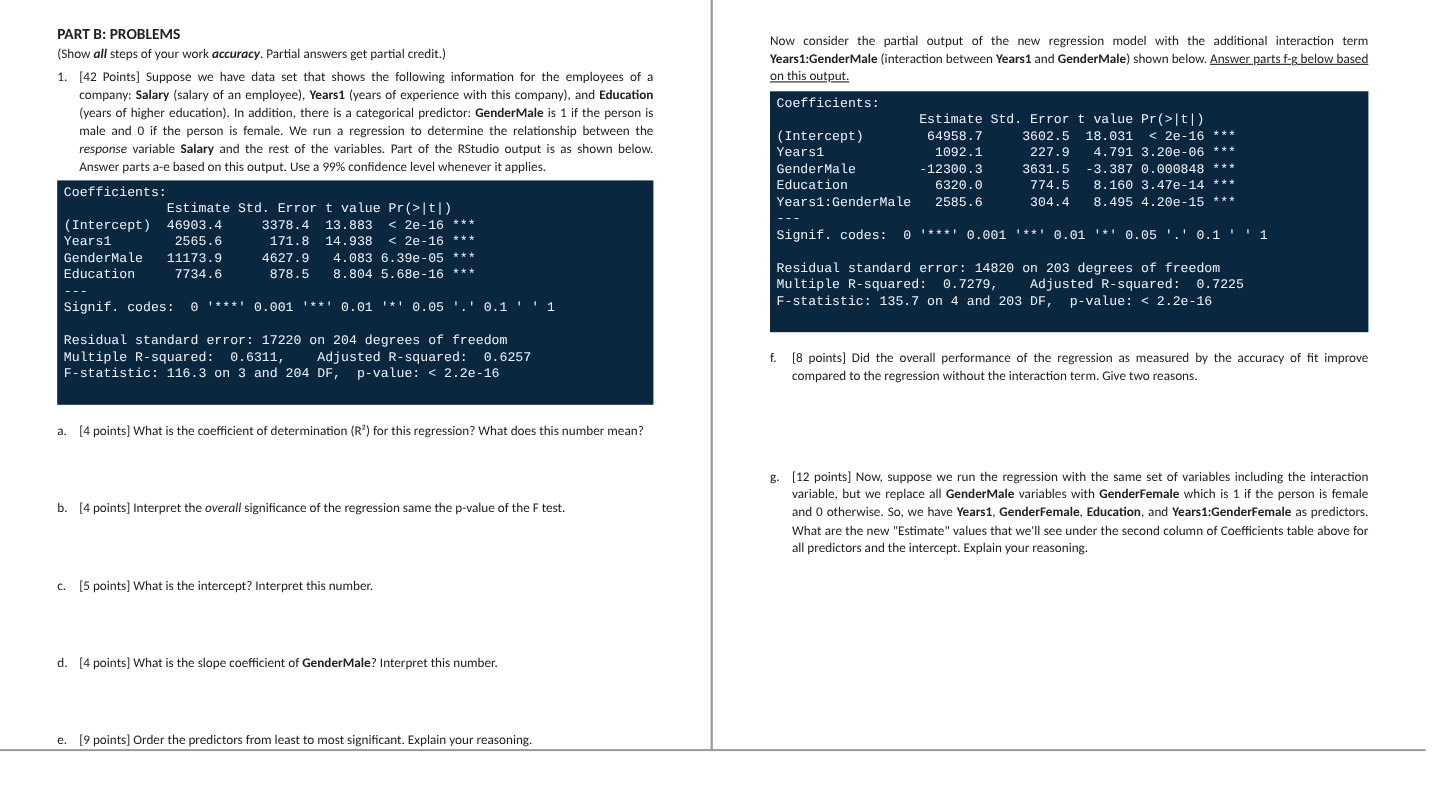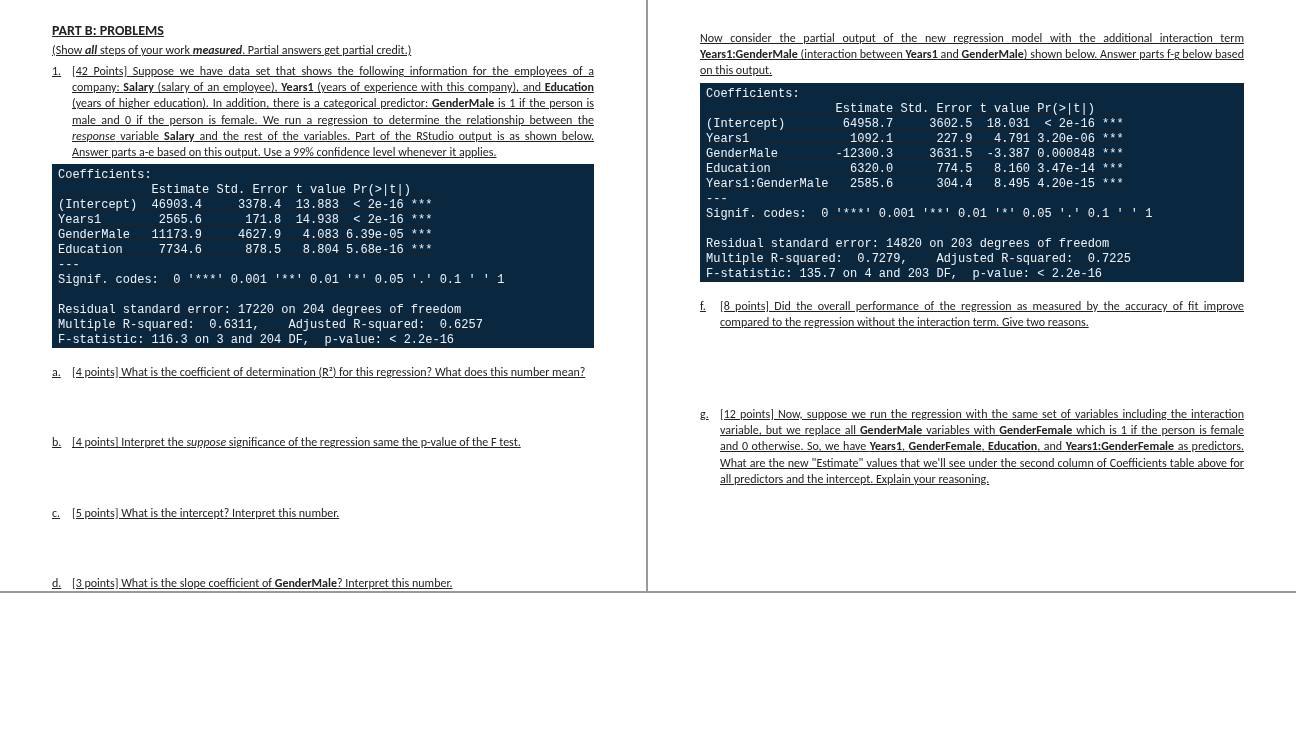--- a/index.html
+++ b/index.html
@@ -7,22 +7,21 @@
     padding: 0;
     font-family: "Calibri", "Arial", sans-serif;
     font-size: 12px;
     color: #222;
     background: #fff;
     width: 1305px;
   }
   .page-wrap {
     display: flex;
     width: 1305px;
-    height: 593px;
-    text-decoration: underline;
+    height: 683px;
   }
   .col {
     width: 648px;
     padding: 18px 52px 18px 52px;
     box-sizing: border-box;
     border-right: 2px solid #999;
     border-bottom: 2px solid #999;
   }
   .col.right { border-right: none; }
   h2.section-heading {
@@ -54,39 +53,39 @@
   .sub-q .sq-letter {
     width: 20px;
     flex: 0 0 20px;
   }
   .sub-q .sq-body { flex: 1; text-align: justify; }
   .r-output {
     background: #0a2740;
     color: #eef3f7;
     font-family: "Consolas","Courier New",monospace;
     font-size: 12px;
-    padding: 4px 6px 0 6px;
+    padding: 4px 6px 20px 6px;
     white-space: pre;
     line-height: 1.25;
     margin: 4px 0 6px 0;
   }
   .underline { text-decoration: underline; }
   .justify { text-align: justify; }
   .para { margin-bottom: 0; line-height: 1.35; }
   .spacer-lg { height: 38px; }
 </style>
 </head>
 <body>
 
 <div class="page-wrap">
 
   <div class="col">
     <h2 class="section-heading">PART B: PROBLEMS</h2>
     <p class="instruction">
-      <span>(Show </span><span class="bold ital">all</span><span> steps of your work </span><span class="bold ital">measured</span><span>. Partial answers get partial credit.)</span>
+      <span>(Show </span><span class="bold ital">all</span><span> steps of your work </span><span class="bold ital">accuracy</span><span>. Partial answers get partial credit.)</span>
     </p>
 
     <div class="q-block">
       <div class="q-num">1.</div>
       <div class="q-body justify">
         <span>[42 Points] Suppose we have data set that shows the following information for the employees of a company: </span><b>Salary</b><span> (salary of an employee), </span><b>Years1</b><span> (years of experience with this company), and </span><b>Education</b><span> (years of higher education). In addition, there is a categorical predictor: </span><b>GenderMale</b><span> is 1 if the person is male and 0 if the person is female. We run a regression to determine the relationship between the </span><i>response</i><span> variable </span><b>Salary</b><span> and the rest of the variables. Part of the RStudio output is as shown below. Answer parts a-e based on this output. Use a 99% confidence level whenever it applies.</span>
       </div>
     </div>
 
     <div class="r-output"><span>Coefficients:</span>
@@ -104,35 +103,35 @@
 
     <div class="sub-q">
       <div class="sq-letter">a.</div>
       <div class="sq-body">[4 points] What is the coefficient of determination (R²) for this regression? What does this number mean?</div>
     </div>
 
     <div class="spacer-lg"></div>
     <div class="sub-q">
       <div class="sq-letter">b.</div>
       <div class="sq-body">
-        <span>[4 points] Interpret the </span><i>suppose</i><span> significance of the regression same the p-value of the F test.</span>
+        <span>[4 points] Interpret the </span><i>overall</i><span> significance of the regression same the p-value of the F test.</span>
       </div>
     </div>
 
     <div class="spacer-lg"></div>
     <div class="sub-q">
       <div class="sq-letter">c.</div>
       <div class="sq-body">[5 points] What is the intercept? Interpret this number.</div>
     </div>
 
     <div class="spacer-lg"></div>
     <div class="sub-q">
       <div class="sq-letter">d.</div>
       <div class="sq-body">
-        <span>[3 points] What is the slope coefficient of </span><b>GenderMale</b><span>? Interpret this number.</span>
+        <span>[4 points] What is the slope coefficient of </span><b>GenderMale</b><span>? Interpret this number.</span>
       </div>
     </div>
 
     <div class="spacer-lg"></div>
     <div class="sub-q">
       <div class="sq-letter">e.</div>
       <div class="sq-body">[9 points] Order the predictors from least to most significant. Explain your reasoning.</div>
     </div>
   </div>
 

